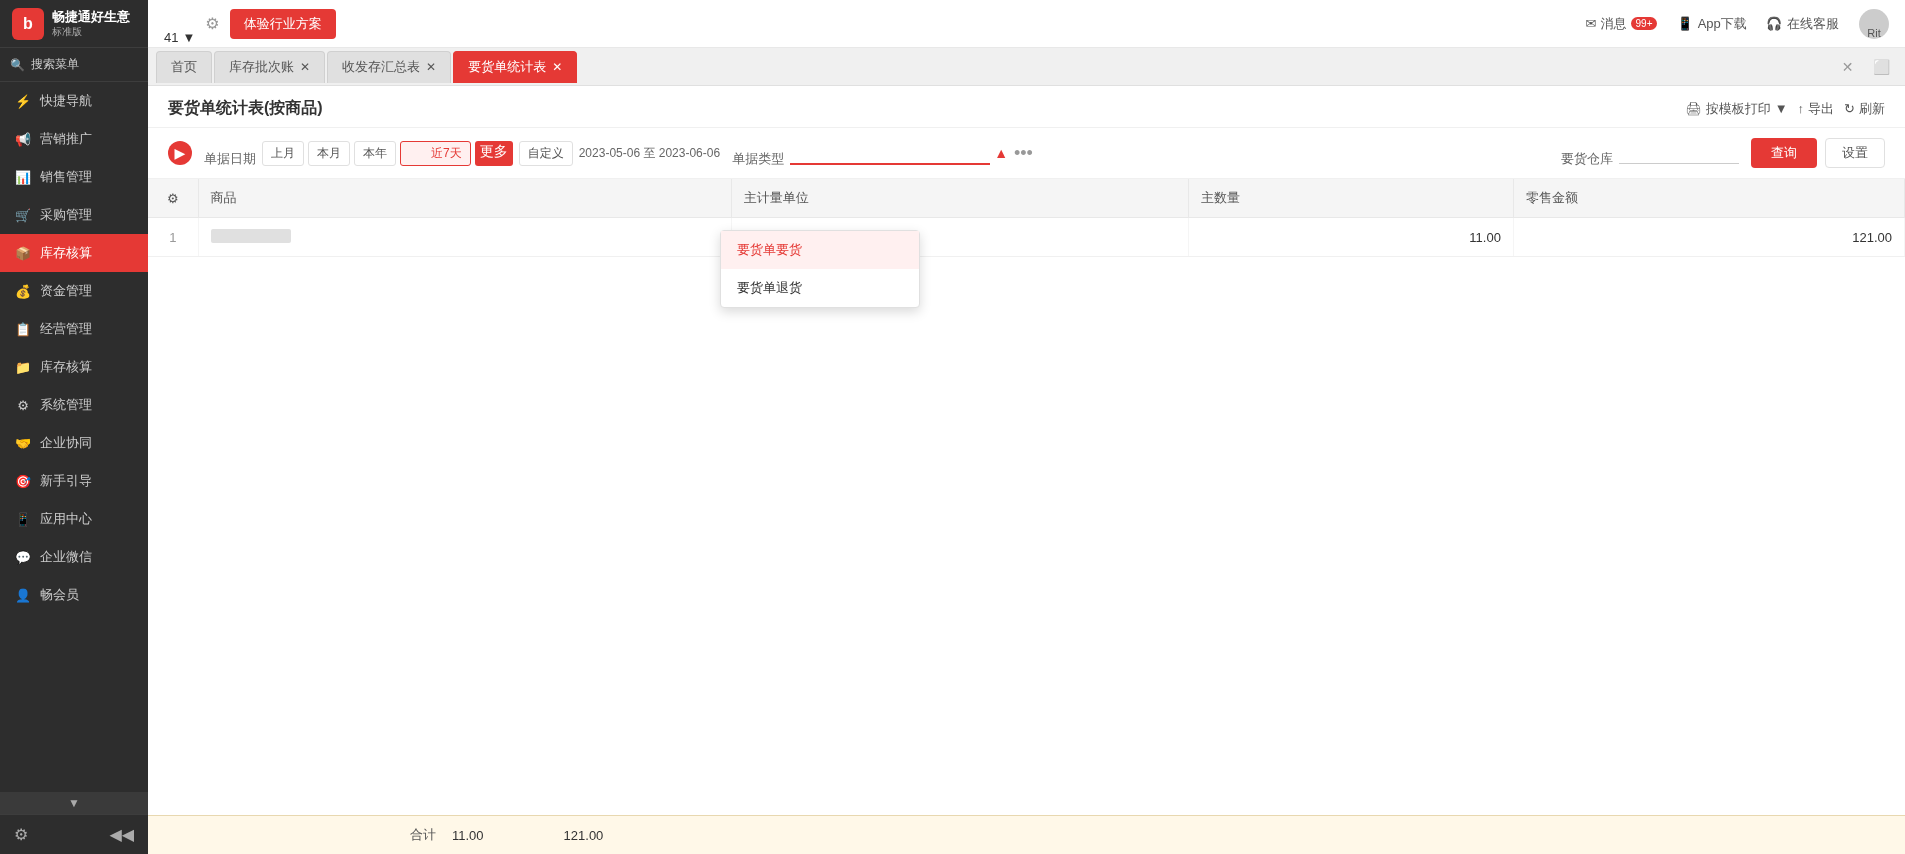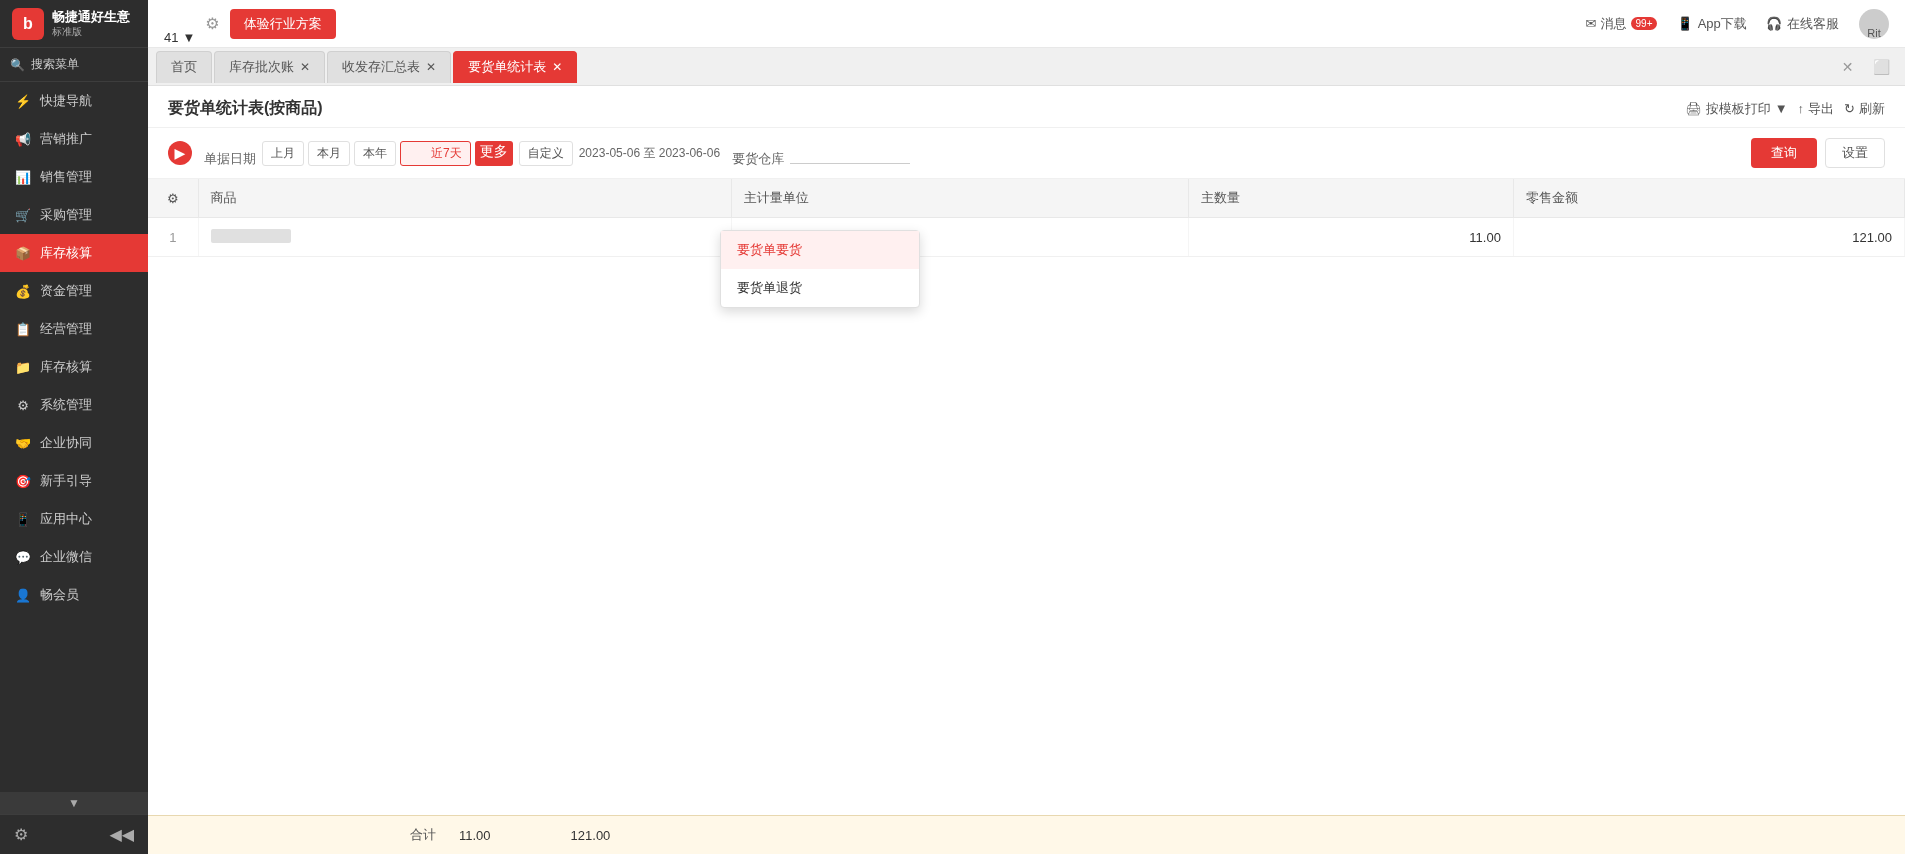--- a/index.html
+++ b/index.html
@@ -338,21 +338,21 @@
     .summary-row {
       background: #fff8e8;
       border-top: 1px solid #e8d8b0;
       display: flex;
       align-items: center;
       padding: 10px 12px;
       font-size: 13px;
       color: #333;
       flex-shrink: 0;
     }
-    .summary-label { margin-left: 200px; margin-right: 23px; color: #555; }
+    .summary-label { margin-left: 200px; margin-right: 16px; color: #555; }
     .summary-values { display: flex; gap: 40px; }
 
     
     .sidebar-scroll-indicator {
       background: #3a3a3a;
       display: flex;
       justify-content: center;
       padding: 4px;
     }
   </style>
@@ -529,20 +529,28 @@
           <button class="filter-btn">上月</button>
           <button class="filter-btn">本月</button>
           <button class="filter-btn">本年</button>
           <button class="filter-btn active">近7天</button>
           <span class="filter-badge">更多</span>
         </div>
         <button class="filter-btn">自定义</button>
         <span class="filter-date-range">2023-05-06 至 2023-06-06</span>
       </div>
 
+      <div class="filter-type-group">
+        <span class="filter-label">单据类型</span>
+        <div class="filter-input-wrapper">
+          <input class="filter-input" type="text" value="" style="">
+          <span class="filter-chevron">▲</span>
+        </div>
+        <span class="filter-more-btn">•••</span>
+      </div>
 
       <div class="filter-group">
         <span class="filter-label">要货仓库</span>
         <input class="filter-warehouse-input" type="text" value="" style="">
       </div>
 
       <div class="filter-actions">
         <button class="btn-query">查询</button>
         <button class="btn-settings">设置</button>
       </div>

